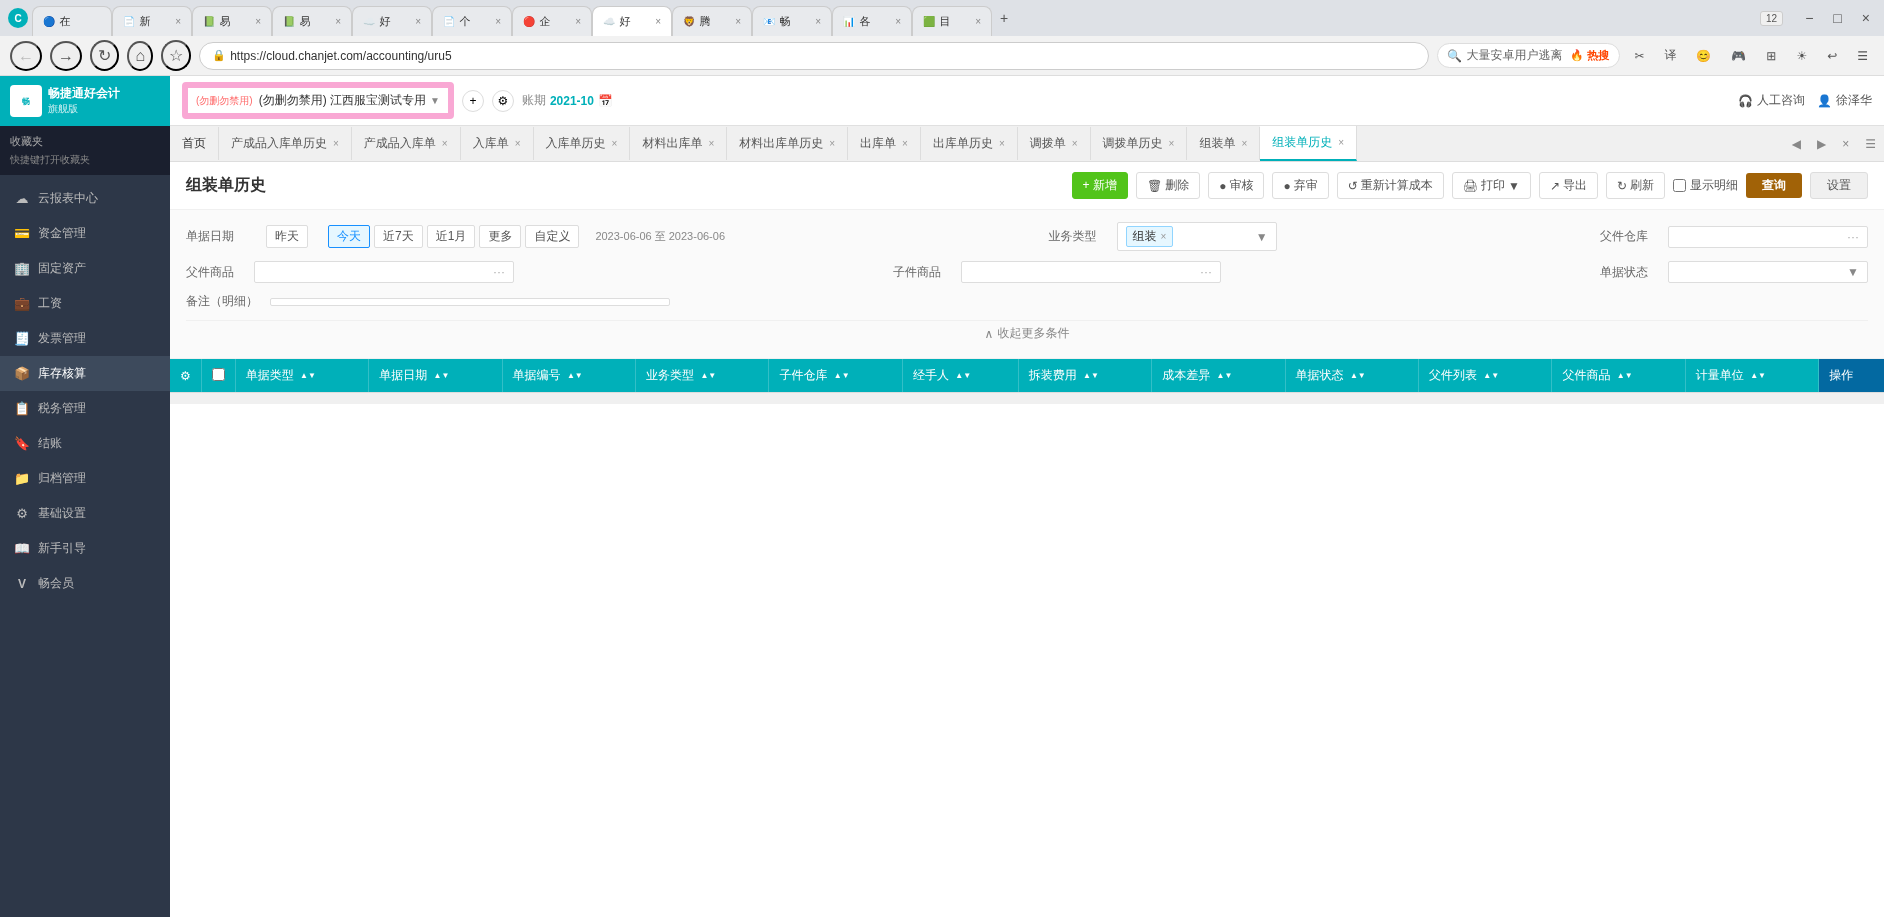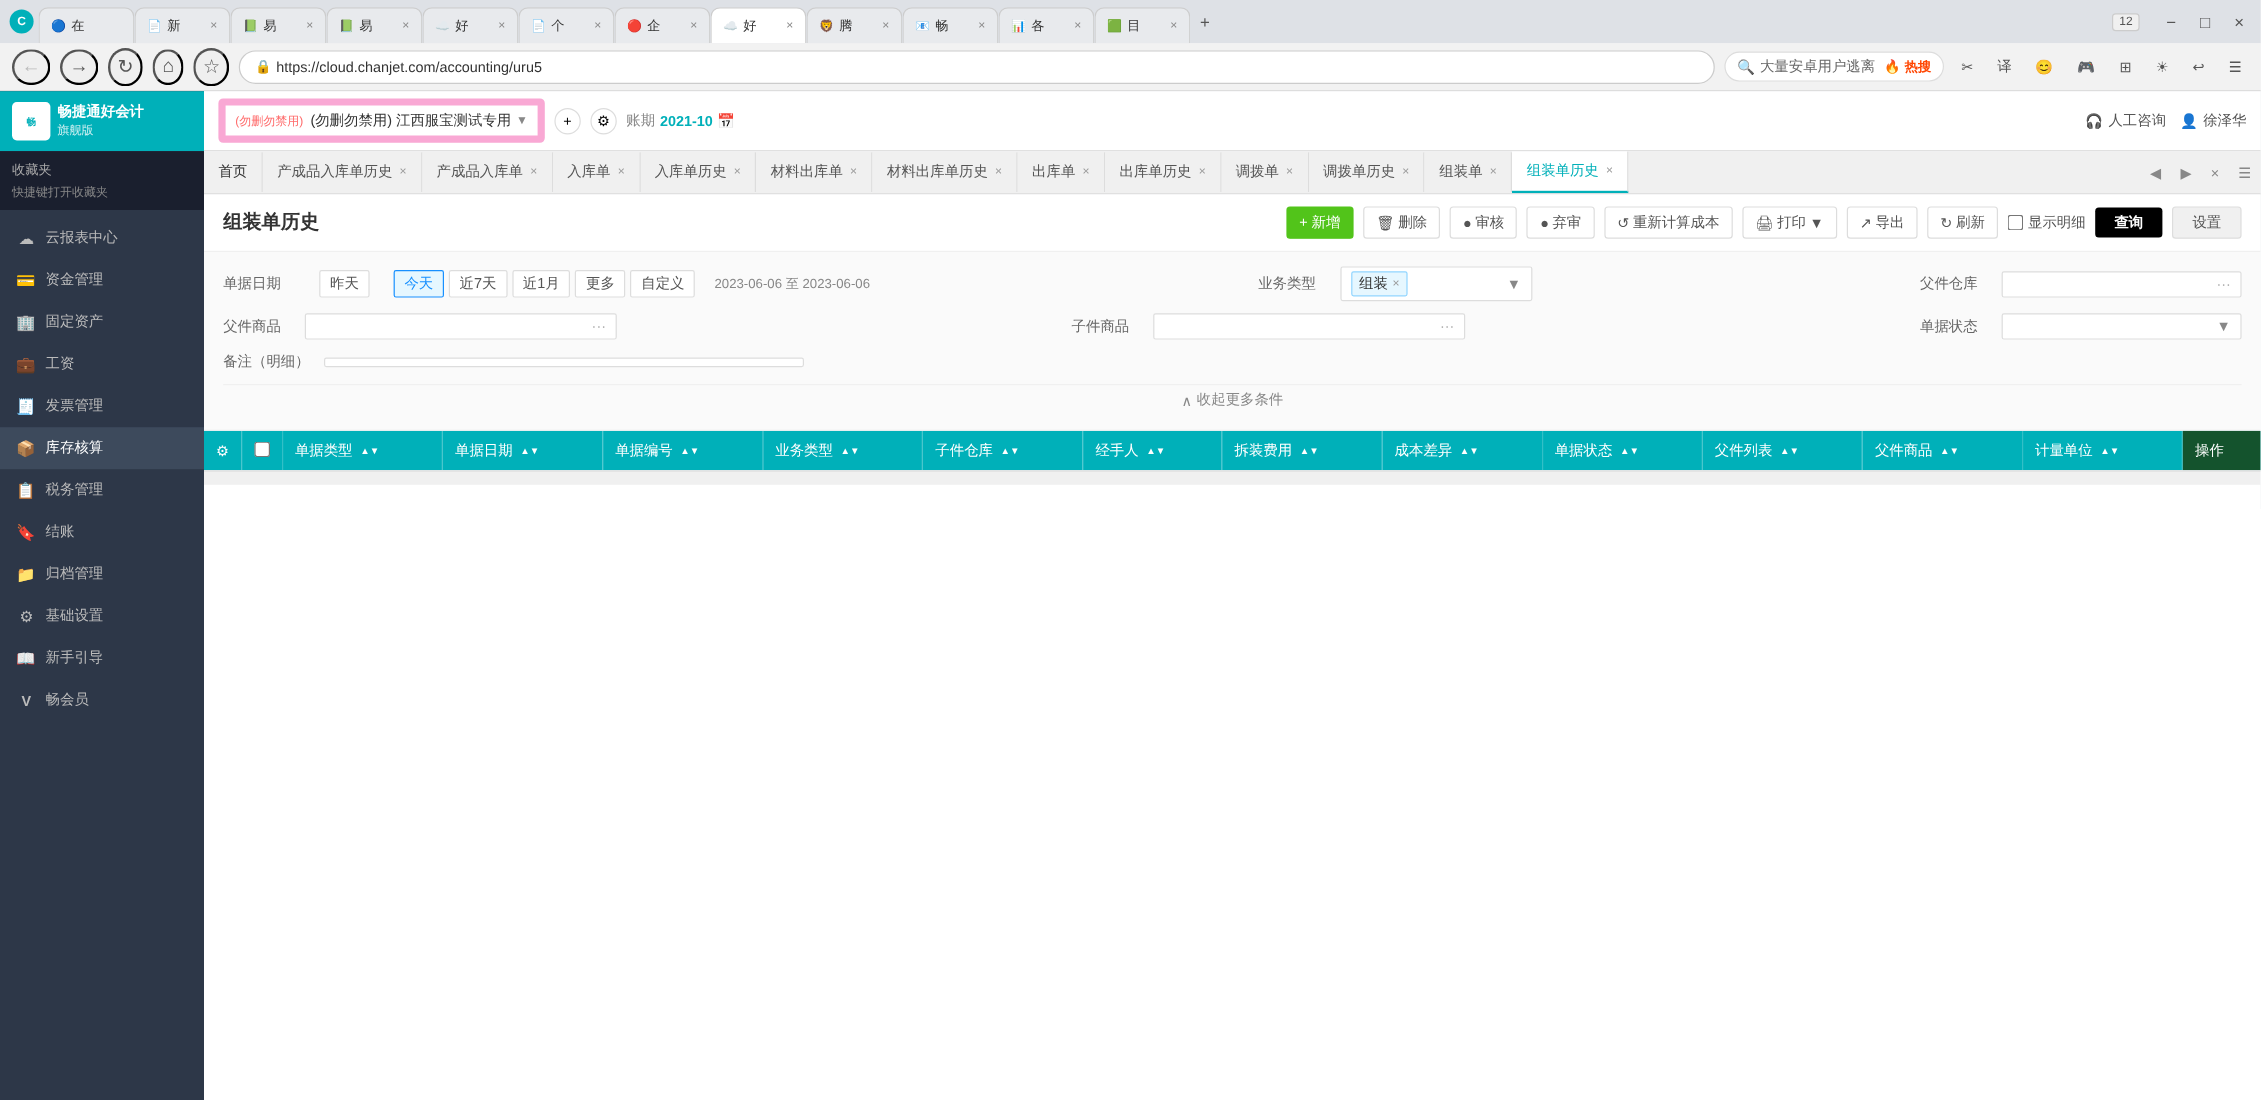--- a/index.html
+++ b/index.html
@@ -450,21 +450,21 @@
     .data-table th:last-child { border-right: none; }
     .th-checkbox {
       width: 30px;
       text-align: center;
     }
     .th-settings {
       width: 30px;
       text-align: center;
     }
     .th-ops {
-      background: #14532d;
+      background: #0369a1;
       text-align: center;
     }
     .sort-arrows {
       display: inline-flex;
       flex-direction: column;
       margin-left: 3px;
       font-size: 8px;
       line-height: 1;
       vertical-align: middle;
     }
@@ -767,21 +767,21 @@
           </button>
           <button class="action-btn">
             <span>↻</span>
             <span>刷新</span>
           </button>
           <div class="show-detail-cb">
             <input type="checkbox" style="">
             <span>显示明细</span>
           </div>
 
-          <button style="padding:4px 16px;background:#000000;color:#fff;border:none;border-radius:3px;cursor:pointer;font-size:12px;font-weight:bold">查询</button>
+          <button style="padding:4px 16px;background:#a16207;color:#fff;border:none;border-radius:3px;cursor:pointer;font-size:12px;font-weight:bold">查询</button>
           <button style="padding:4px 16px;background:#f0f0f0;color:#555;border:1px solid #ddd;border-radius:3px;cursor:pointer;font-size:12px">设置</button>
         </div>
       </div>
 
       <div class="filter-section">
 
         <div class="filter-row">
 
           <span class="filter-label">单据日期</span>
           <div class="date-filter-btns">

